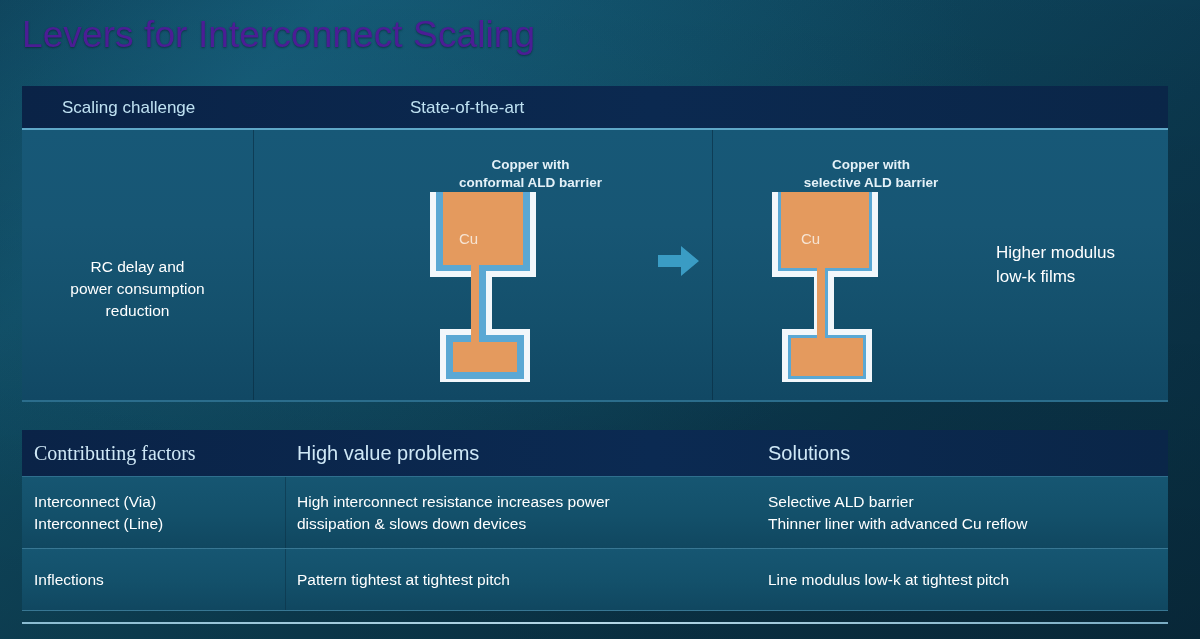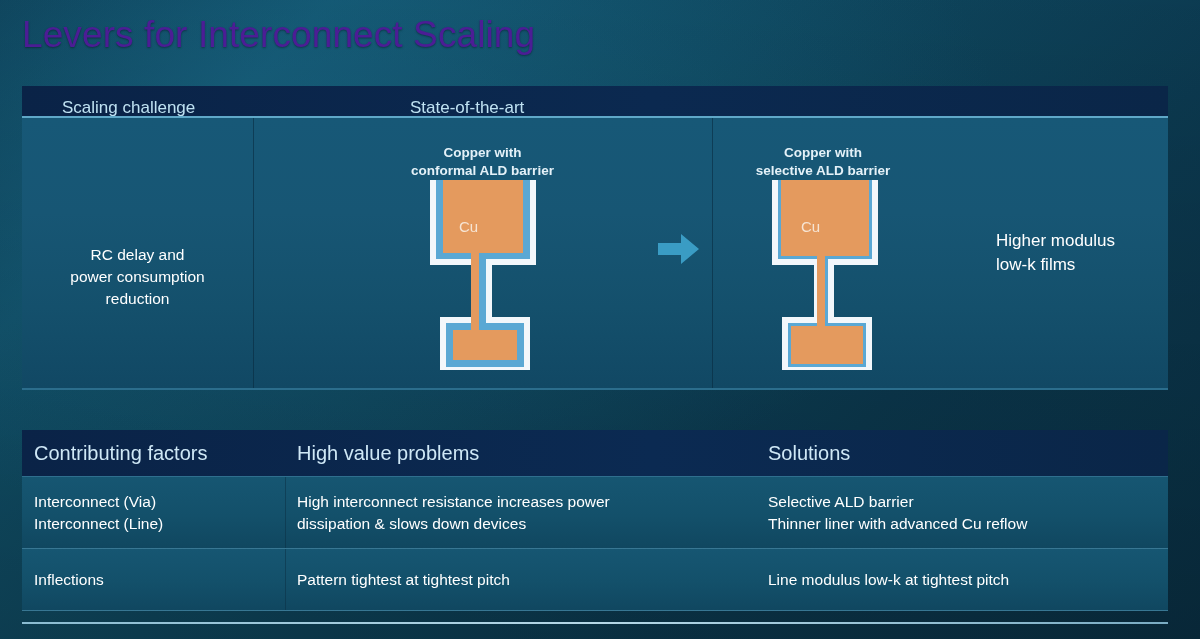--- a/index.html
+++ b/index.html
@@ -43,21 +43,21 @@
   
   .top-panel {
     position: absolute;
     left: 22px;
     top: 86px;
     width: 1146px;
     height: 318px;
   }
 
   .top-header {
-    height: 32px;
+    height: 44px;
     background: linear-gradient(to right, #0a2347 0%, #0b2950 55%, #0a2648 100%);
     position: relative;
     border-bottom: 2px solid #5fa8c8;
   }
 
   .top-header .hcell {
     position: absolute;
     top: 0;
     height: 44px;
     line-height: 44px;
@@ -115,20 +115,21 @@
     line-height: 1.42;
     color: #ffffff;
     padding-left: 284px;
   }
 
   
   .diagram {
     position: absolute;
     top: 0;
     height: 100%;
+    padding-left: 48px;
   }
   .diagram.left  { left: 231px;  width: 459px; }
   .diagram.right { left: 690px;  width: 222px; }
 
   .dia-caption {
     position: absolute;
     top: 26px;
     width: 100%;
     text-align: center;
     font-size: 13.5px;
@@ -169,21 +170,21 @@
   }
   .bot-header .hcell {
     position: absolute;
     top: 0;
     height: 47px;
     line-height: 47px;
     font-size: 20px;
     color: #cfe8f6;
     white-space: nowrap;
   }
-  .bot-header .hcell.b1 { left: 12px; }
+  .bot-header .hcell.b1 { left: 12px; font-family: Liberation Serif, serif; }
   .bot-header .hcell.b2 { left: 275px; }
   .bot-header .hcell.b3 { left: 746px; }
 
   .bot-row {
     position: relative;
     background: linear-gradient(to bottom, #165672 0%, #13506a 55%, #104760 100%);
     border-bottom: 1px solid rgba(120,180,210,0.35);
   }
   .bot-row.r1 { height: 72px; }
   .bot-row.r2 { height: 62px; }

